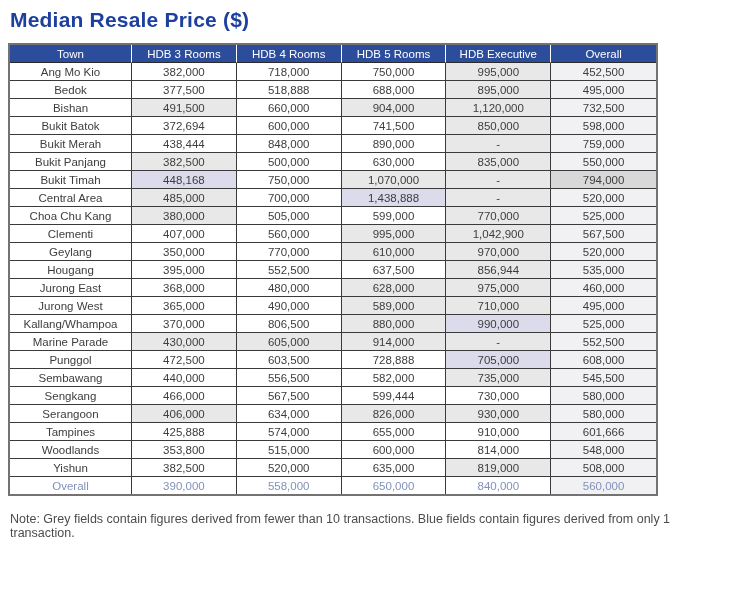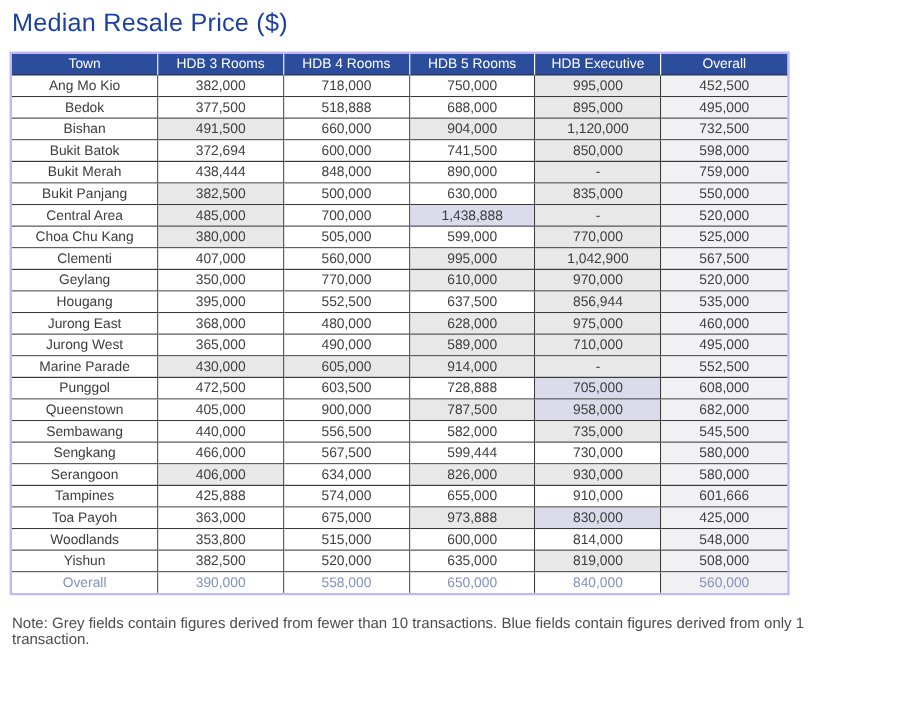--- a/index.html
+++ b/index.html
@@ -4,31 +4,31 @@
 <style>
   html, body { margin: 0; padding: 0; background: #ffffff; }
   body {
     width: 750px; height: 589px;
     font-family: "Liberation Sans", sans-serif;
     overflow: hidden;
   }
   .page { padding: 6px 8px 0 8px; }
   .page-title {
     font-size: 21px;
-    font-weight: 400;
+    font-weight: 700;
     color: var(--title, #1d3f9e);
     margin: 2px 0 11px 2px;
     letter-spacing: 0.2px;
   }
   table.resale {
     border-collapse: separate;
     border-spacing: 0;
     width: 650px;
     table-layout: fixed;
-    border: 2px solid #c4b5fd;
+    border: 2px solid #737373;
   }
   table.resale th:first-child { width: 121px; }
   th {
     background: var(--header_bg, #2c4d9c);
     color: #ffffff;
     font-weight: 400;
     font-size: 11.5px;
     height: 17px;
     padding: 0;
     border-right: 1px solid #ffffff;
@@ -120,20 +120,28 @@
         </tr>
         <tr>
           <td>Bukit Panjang</td>
           <td class="hl-grey">382,500</td>
           <td>500,000</td>
           <td>630,000</td>
           <td class="hl-grey">835,000</td>
           <td class="overall-col">550,000</td>
         </tr>
         <tr>
+          <td>Bukit Timah</td>
+          <td class="hl-blue">448,168</td>
+          <td>750,000</td>
+          <td class="hl-grey">1,070,000</td>
+          <td class="hl-grey">-</td>
+          <td class="hl-grey overall-col">794,000</td>
+        </tr>
+        <tr>
           <td>Central Area</td>
           <td class="hl-grey">485,000</td>
           <td>700,000</td>
           <td class="hl-blue">1,438,888</td>
           <td class="hl-grey">-</td>
           <td class="overall-col">520,000</td>
         </tr>
         <tr>
           <td>Choa Chu Kang</td>
           <td class="hl-grey">380,000</td>
@@ -176,44 +184,44 @@
         </tr>
         <tr>
           <td>Jurong West</td>
           <td>365,000</td>
           <td>490,000</td>
           <td class="hl-grey">589,000</td>
           <td class="hl-grey">710,000</td>
           <td class="overall-col">495,000</td>
         </tr>
         <tr>
+          <td>Kallang/Whampoa</td>
+          <td>370,000</td>
+          <td>806,500</td>
+          <td class="hl-grey">880,000</td>
+          <td class="hl-blue">990,000</td>
+          <td class="overall-col">525,000</td>
+        </tr>
+        <tr>
           <td>Marine Parade</td>
           <td class="hl-grey">430,000</td>
           <td class="hl-grey">605,000</td>
           <td class="hl-grey">914,000</td>
           <td class="hl-grey">-</td>
           <td class="overall-col">552,500</td>
         </tr>
         <tr>
           <td>Punggol</td>
           <td>472,500</td>
           <td>603,500</td>
           <td>728,888</td>
           <td class="hl-blue">705,000</td>
           <td class="overall-col">608,000</td>
         </tr>
         <tr>
-          <td>Queenstown</td>
-          <td>405,000</td>
-          <td>900,000</td>
-          <td class="hl-grey">787,500</td>
-          <td class="hl-blue">958,000</td>
-          <td class="overall-col">682,000</td>
-        </tr>
-        <tr>
           <td>Sembawang</td>
           <td>440,000</td>
           <td>556,500</td>
           <td>582,000</td>
           <td class="hl-grey">735,000</td>
           <td class="overall-col">545,500</td>
         </tr>
         <tr>
           <td>Sengkang</td>
           <td>466,000</td>
@@ -230,28 +238,20 @@
           <td class="hl-grey">930,000</td>
           <td class="overall-col">580,000</td>
         </tr>
         <tr>
           <td>Tampines</td>
           <td>425,888</td>
           <td>574,000</td>
           <td>655,000</td>
           <td>910,000</td>
           <td class="overall-col">601,666</td>
-        </tr>
-        <tr>
-          <td>Toa Payoh</td>
-          <td>363,000</td>
-          <td>675,000</td>
-          <td class="hl-grey">973,888</td>
-          <td class="hl-blue">830,000</td>
-          <td class="overall-col">425,000</td>
         </tr>
         <tr>
           <td>Woodlands</td>
           <td>353,800</td>
           <td>515,000</td>
           <td>600,000</td>
           <td>814,000</td>
           <td class="overall-col">548,000</td>
         </tr>
         <tr>

